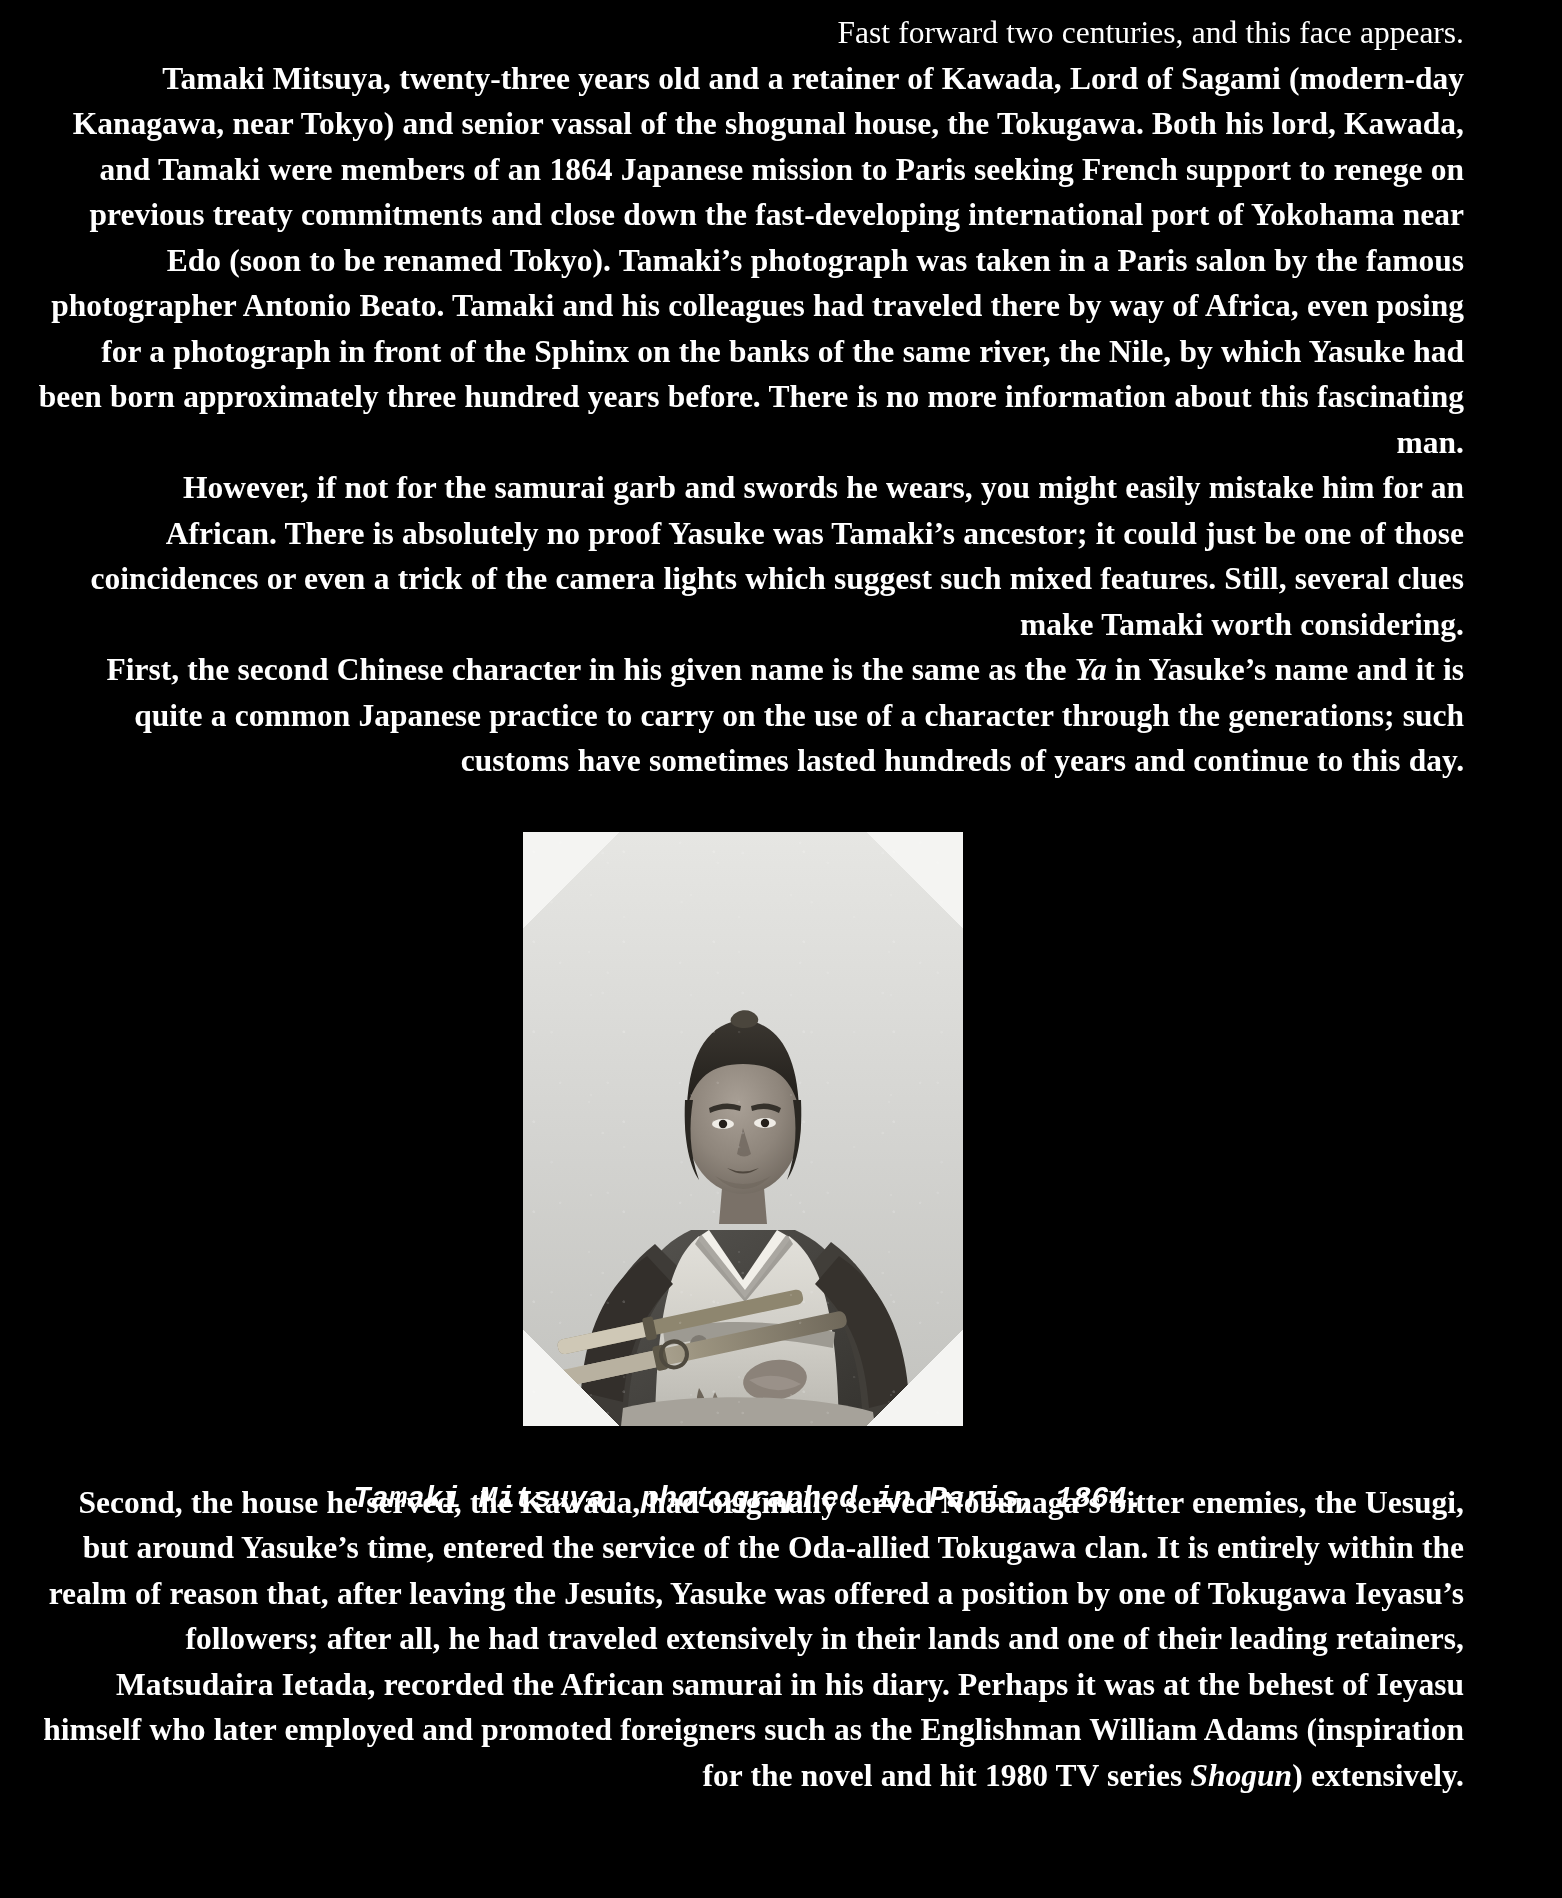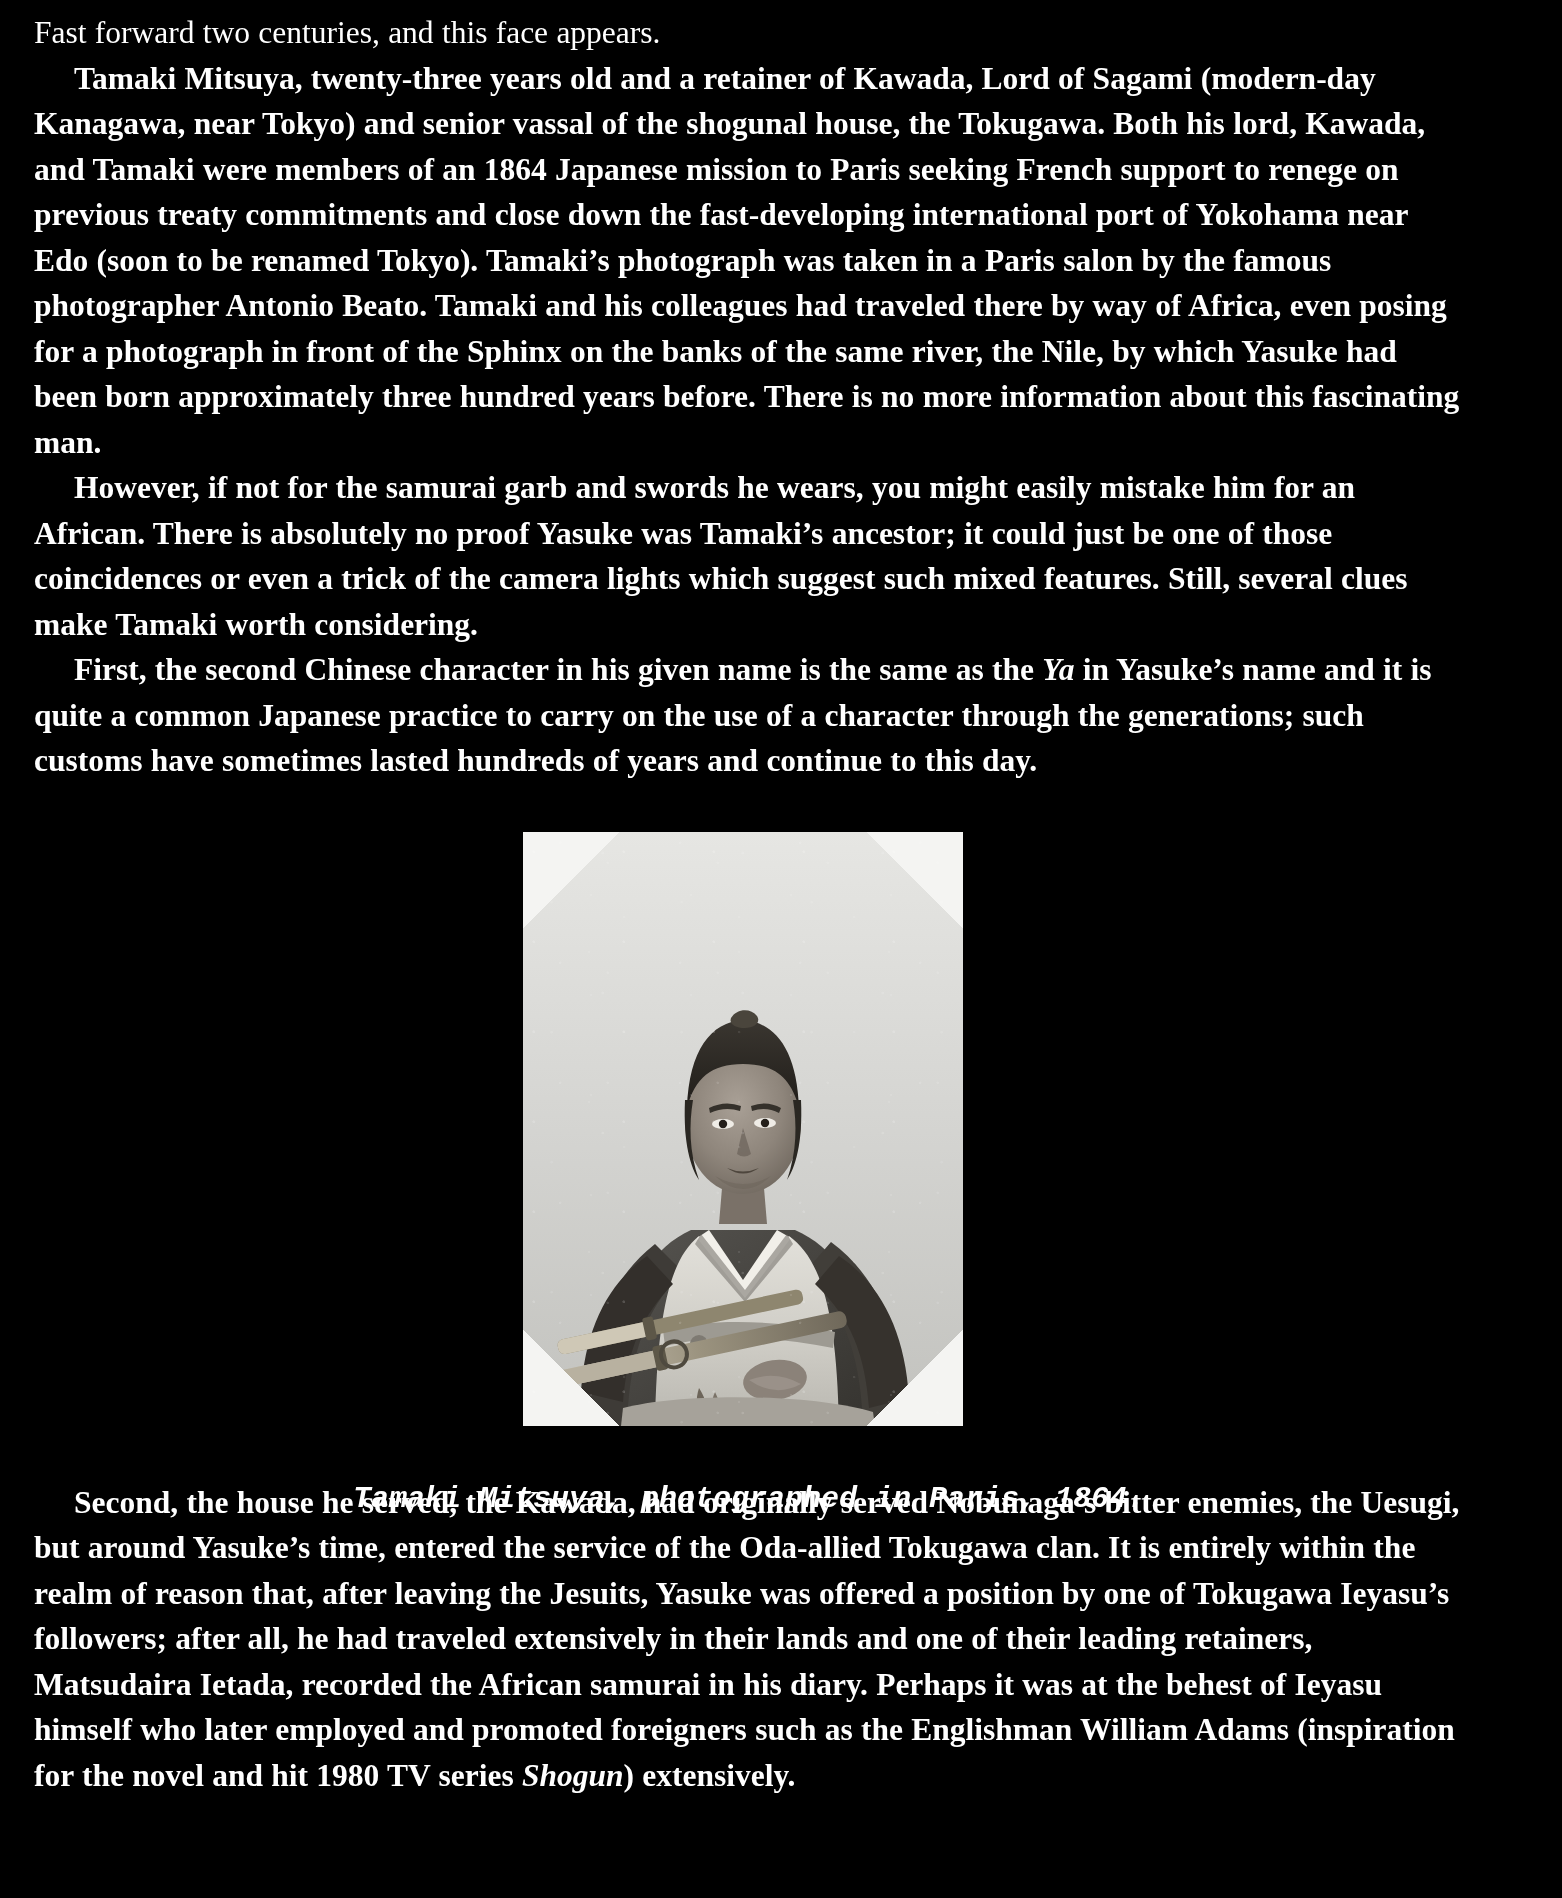--- a/index.html
+++ b/index.html
@@ -24,21 +24,21 @@
     padding: 10px 0 0 0;
   }
   .textcol {
     width: 1430px;
     margin: 0 0 0 34px;
   }
   p.body-par {
     margin: 0;
     font-size: 31.5px;
     line-height: 45.5px;
-    text-align: left;
+    text-align: right;
     letter-spacing: 0.0px;
     word-spacing: 0.4px;
     color: #ffffff;
     -webkit-font-smoothing: antialiased;
   }
   p.indent {
     text-indent: 40px;
     font-weight: bold;
   }
   em.ital { font-style: italic; }

